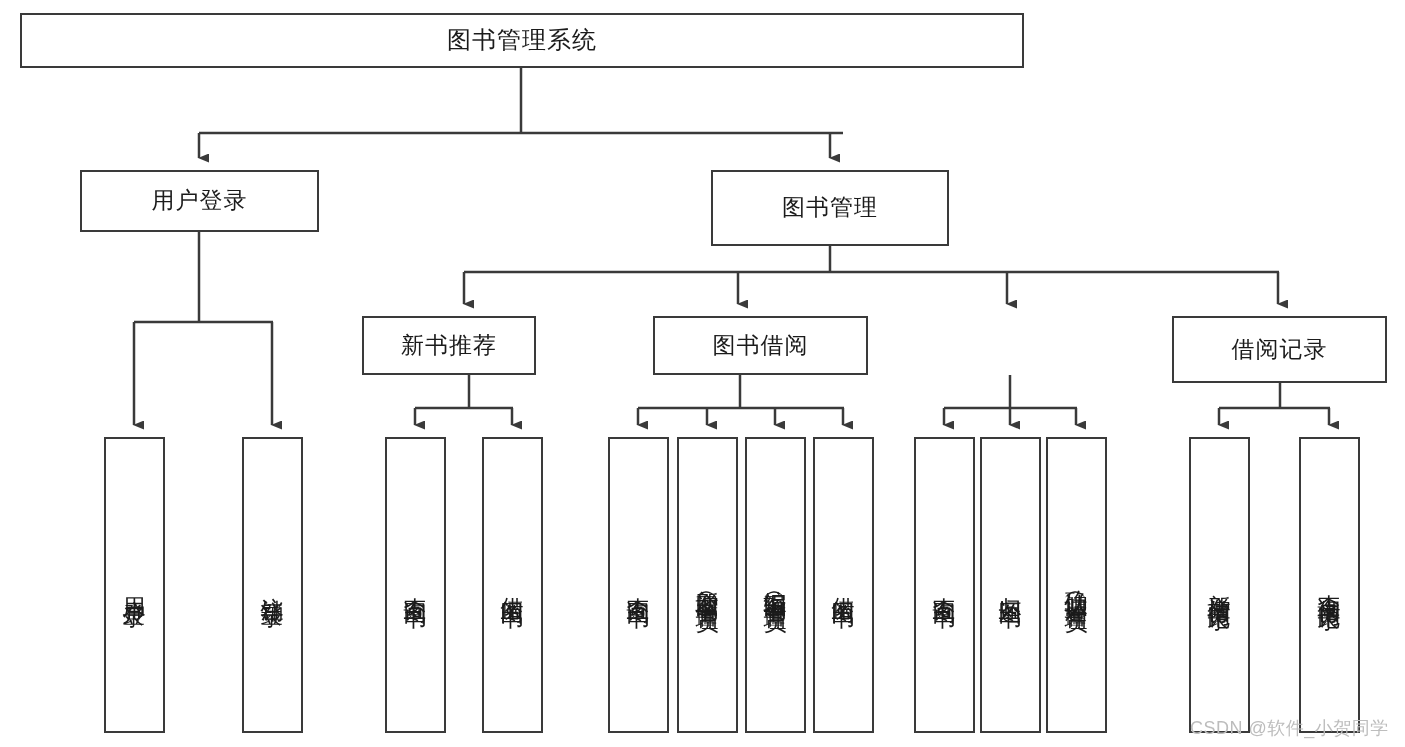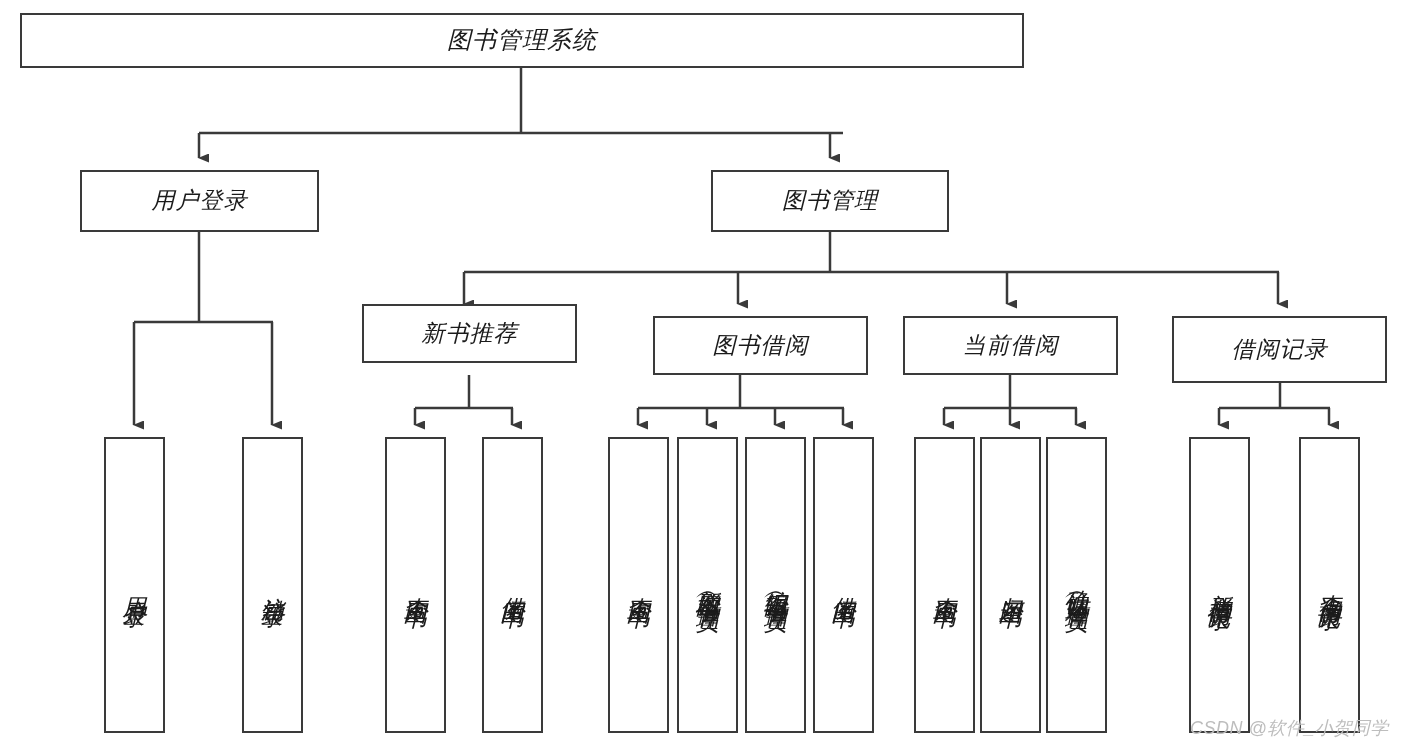--- a/index.html
+++ b/index.html
@@ -10,21 +10,20 @@
   }
   body {
     font-family: "Liberation Sans", "DejaVu Sans", sans-serif;
   }
   #diagram-root {
     position: relative;
     width: 1405px;
     height: 747px;
     background: #ffffff;
     overflow: hidden;
-    font-style: italic;
   }
   svg.diagram-svg {
     position: absolute;
     left: 0;
     top: 0;
     width: 1405px;
     height: 747px;
   }
   .node-box {
     position: absolute;
@@ -121,32 +120,29 @@
     </g>
   </svg>
 
   <div class="node-box horiz root" style="left:20px; top:13px; width:1004px; height:55px;">
     <span>图书管理系统</span>
   </div>
 
   <div class="node-box horiz" style="left:80px; top:170px; width:239px; height:62px;">
     <span>用户登录</span>
   </div>
-  <div class="node-box horiz" style="left:711px; top:170px; width:238px; height:62px;">
+  <div class="node-box horiz" style="left:711px; top:170px; width:238px; height:76px;">
     <span>图书管理</span>
   </div>
 
-  <div class="node-box horiz" style="left:362px; top:304px; width:215px; height:59px;justify-content:center;">
+  <div class="node-box horiz" style="left:362px; top:316px; width:174px; height:59px;justify-content:center;">
     <span>新书推荐</span>
   </div>
   <div class="node-box horiz" style="left:633px; top:316px; width:215px; height:59px;margin-left:20px;">
     <span>图书借阅</span>
-  </div>
-  <div class="node-box horiz" style="left:903px; top:316px; width:215px; height:59px;">
-    <span>当前借阅</span>
   </div>
   <div class="node-box horiz" style="left:1172px; top:316px; width:215px; height:67px;">
     <span>借阅记录</span>
   </div>
 
   <div class="node-box vert" style="left:104px; top:437px; width:61px; height:296px;">
     <span class="vtext">用户登录</span>
   </div>
   <div class="node-box vert" style="left:242px; top:437px; width:61px; height:296px;">
     <span class="vtext">注销登录</span>

